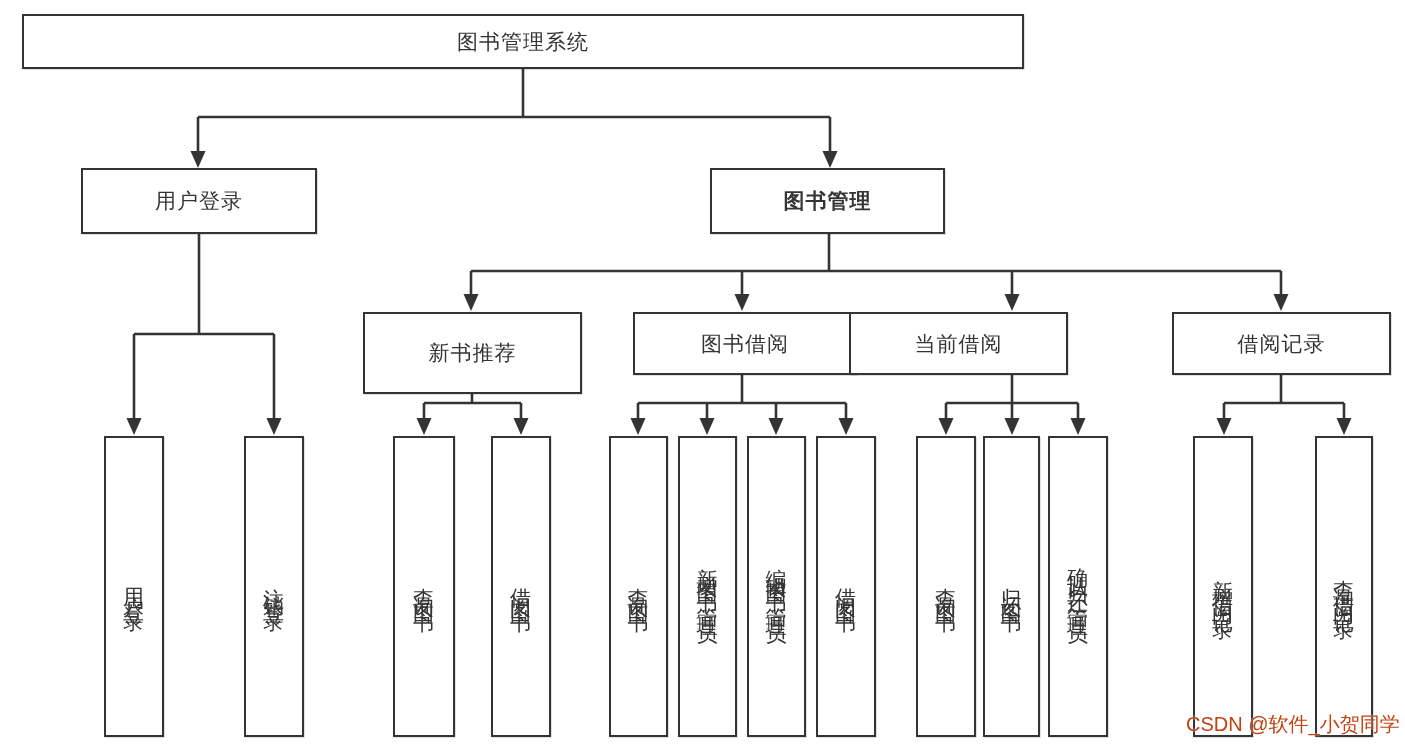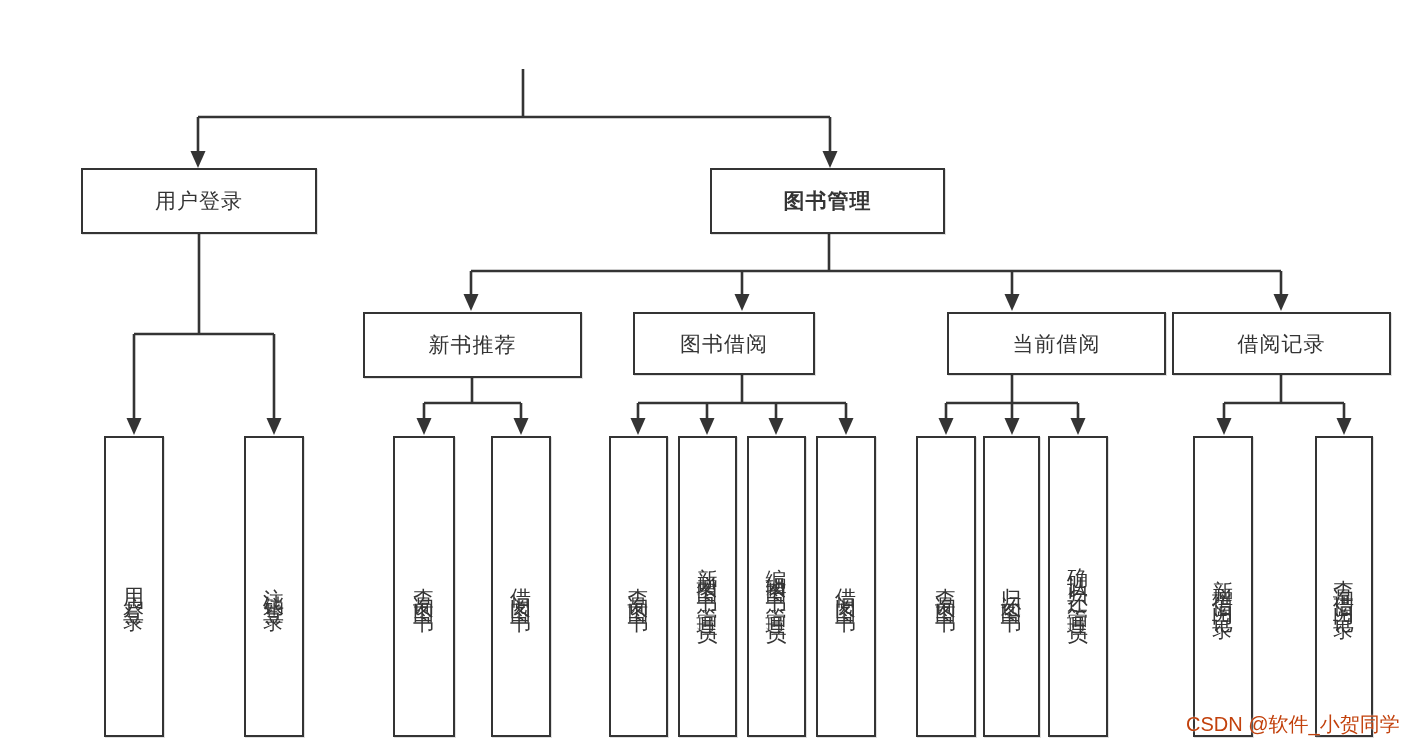--- a/index.html
+++ b/index.html
@@ -99,35 +99,38 @@
       <polygon points="768.5,418 783.5,418 776,435"></polygon>
       <polygon points="838.5,418 853.5,418 846,435"></polygon>
       <polygon points="938.5,418 953.5,418 946,435"></polygon>
       <polygon points="1004.5,418 1019.5,418 1012,435"></polygon>
       <polygon points="1070.5,418 1085.5,418 1078,435"></polygon>
       <polygon points="1216.5,418 1231.5,418 1224,435"></polygon>
       <polygon points="1336.5,418 1351.5,418 1344,435"></polygon>
     </g>
   </svg>
 
+  <div class="box" style="left:22px; top:14px; width:1002px; height:55px;">
+    <span class="h-label">图书管理系统</span>
+  </div>
 
   <div class="box" style="left:81px; top:168px; width:236px; height:66px;">
     <span class="h-label">用户登录</span>
   </div>
   <div class="box" style="left:710px; top:168px; width:235px; height:66px;font-weight:bold;">
     <span class="h-label">图书管理</span>
   </div>
 
-  <div class="box" style="left:363px; top:312px; width:219px; height:66px;">
+  <div class="box" style="left:363px; top:312px; width:219px; height:82px;">
     <span class="h-label">新书推荐</span>
   </div>
-  <div class="box" style="left:633px; top:312px; width:182px; height:63px;">
+  <div class="box" style="left:633px; top:312px; width:224px; height:63px;">
     <span class="h-label">图书借阅</span>
   </div>
-  <div class="box" style="left:947px; top:312px; width:219px; height:63px;text-align:right;">
+  <div class="box" style="left:849px; top:312px; width:219px; height:63px;text-align:right;">
     <span class="h-label">当前借阅</span>
   </div>
   <div class="box" style="left:1172px; top:312px; width:219px; height:63px;">
     <span class="h-label">借阅记录</span>
   </div>
 
   <div class="box leaf" style="left:104px; width:60px;">
     <span class="v-label">用户登录</span>
   </div>
   <div class="box leaf" style="left:244px; width:60px;">

